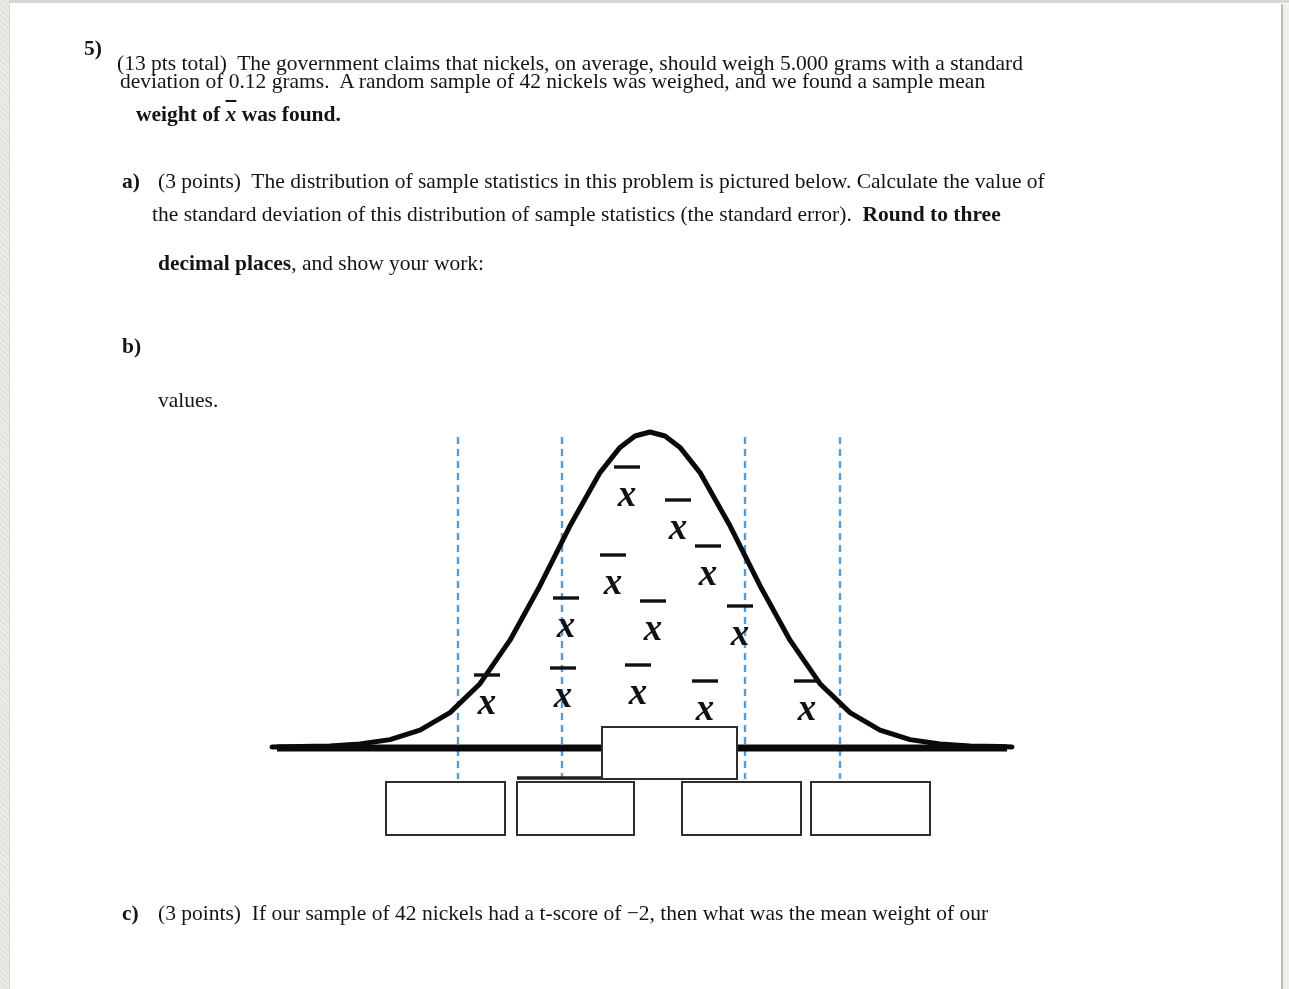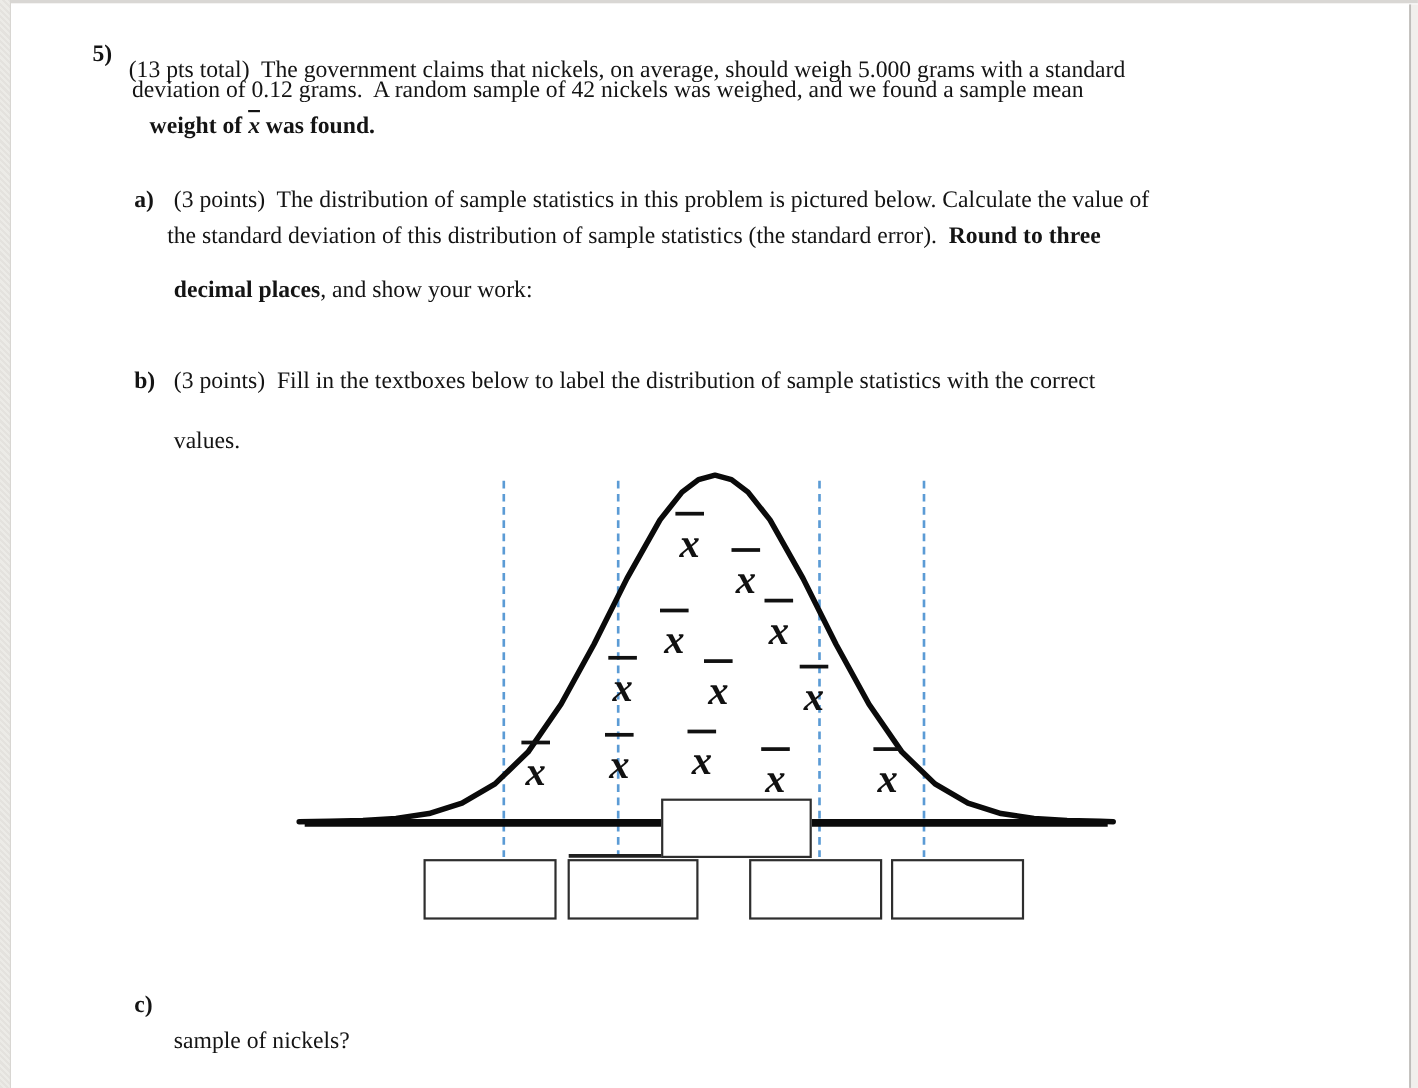--- a/index.html
+++ b/index.html
@@ -62,21 +62,20 @@
   <div class="tline" style="left:117px;top:32px;margin-top:15px;">(13 pts total)  The government claims that nickels, on average, should weigh 5.000 grams with a standard</div>
   <div class="tline" style="left:120px;top:65px;">deviation of 0.12 grams.  A random sample of 42 nickels was weighed, and we found a sample mean</div>
   <div class="tline" style="left:136px;top:98px;font-weight:bold;"><span>weight of </span><span class="xbar-inline">x</span><span> was found.</span></div>
 
   <div class="tline lbl" style="left:122px;top:165px;">a)</div>
   <div class="tline" style="left:158px;top:165px;">(3 points)  The distribution of sample statistics in this problem is pictured below. Calculate the value of</div>
   <div class="tline" style="left:152px;top:198px;"><span>the standard deviation of this distribution of sample statistics (the standard error).  </span><span class="b">Round to three</span></div>
   <div class="tline" style="left:158px;top:231px;margin-top:16px;"><span class="b">decimal places</span><span>, and show your work:</span></div>
 
   <div class="tline lbl" style="left:122px;top:330px;">b)</div>
-  <div class="tline" style="left:158px;top:330px;">(3 points)  Fill in the textboxes below to label the distribution of sample statistics with the correct</div>
   <div class="tline" style="left:158px;top:363px;margin-top:21px;">values.</div>
 
   <svg class="figure-svg" width="760" height="432" viewBox="260 418 760 432">
 
     <line class="sigma-dash" x1="458" y1="437" x2="458" y2="779"></line>
     <line class="sigma-dash" x1="562" y1="437" x2="562" y2="779"></line>
     <line class="sigma-dash" x1="745" y1="437" x2="745" y2="779"></line>
     <line class="sigma-dash" x1="840" y1="437" x2="840" y2="779"></line>
 
     <path class="curve" d="
@@ -142,14 +141,14 @@
       </g>
   </svg>
 
   <div class="answer-box" style="left:601px;top:726px;width:137px;height:54px;"></div>
   <div class="answer-box" style="left:385px;top:781px;width:121px;height:55px;"></div>
   <div class="answer-box" style="left:516px;top:781px;width:119px;height:55px;"></div>
   <div class="answer-box" style="left:681px;top:781px;width:121px;height:55px;"></div>
   <div class="answer-box" style="left:810px;top:781px;width:121px;height:55px;"></div>
 
   <div class="tline lbl" style="left:122px;top:897px;">c)</div>
-  <div class="tline" style="left:158px;top:930px;">sample of nickels?</div>
+  <div class="tline" style="left:158px;top:897px;">(3 points)  If our sample of 42 nickels had a t-score of −2, then what was the mean weight of our</div>
 </div>
 
 </body></html>

